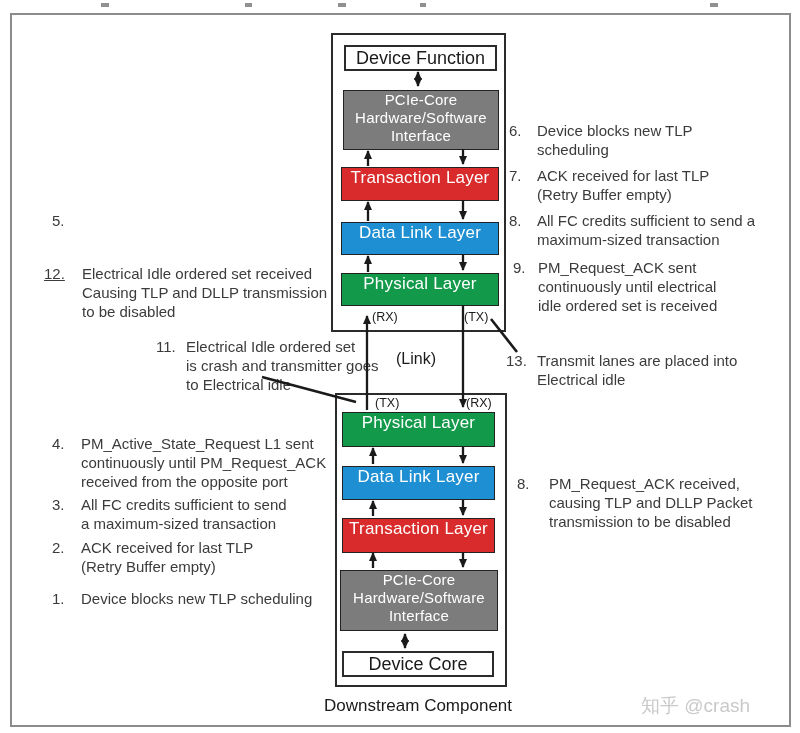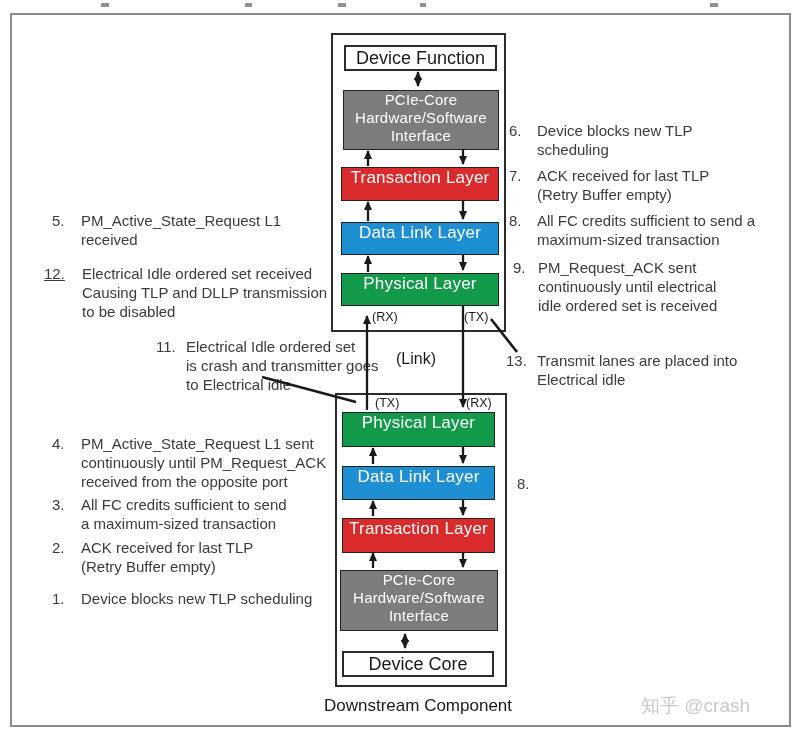--- a/index.html
+++ b/index.html
@@ -98,22 +98,20 @@
 <div class="whitebox" style="left:342px;top:651px;width:148px;height:22px;text-align:center;">
   <span>Device Core</span>
 </div>
 
 <div class="caption" style="left:317px;top:696px;width:202px;">Downstream Component</div>
 
 <div class="watermark" style="left:641px;top:693px;">知乎 @crash</div>
 
 <div class="ann" style="left:52px;top:211px;">
   <span class="num" style="width:29px;">5.</span>
-  <span class="txt">PM_Active_State_Request L1
-received</span>
 </div>
 <div class="ann" style="left:44px;top:264px;">
   <span class="num" style="width:38px;text-decoration:underline;">12.</span>
   <span class="txt">Electrical Idle ordered set received
 Causing TLP and DLLP transmission
 to be disabled</span>
 </div>
 <div class="ann" style="left:112px;top:337px;">
   <span class="num" style="width:30px;margin-left:44px;">11.</span>
   <span class="txt">Electrical Idle ordered set
@@ -162,20 +160,23 @@
 continuously until electrical
 idle ordered set is received</span>
 </div>
 <div class="ann" style="left:506px;top:351px;">
   <span class="num" style="width:31px;">13.</span>
   <span class="txt">Transmit lanes are placed into
 Electrical idle</span>
 </div>
 <div class="ann" style="left:517px;top:474px;">
   <span class="num" style="width:32px;">8.</span>
+  <span class="txt">PM_Request_ACK received,
+causing TLP and DLLP Packet
+transmission to be disabled</span>
 </div>
 
 <svg class="overlay">
   <defs>
     <marker id="ah" markerUnits="userSpaceOnUse" markerWidth="10" markerHeight="9" refX="8" refY="4" orient="auto-start-reverse">
       <path d="M0,0 L9,4 L0,8 z" fill="#1a1a1a"></path>
     </marker>
   </defs>
   <g stroke="#1a1a1a" stroke-width="2.3" fill="none">
 

